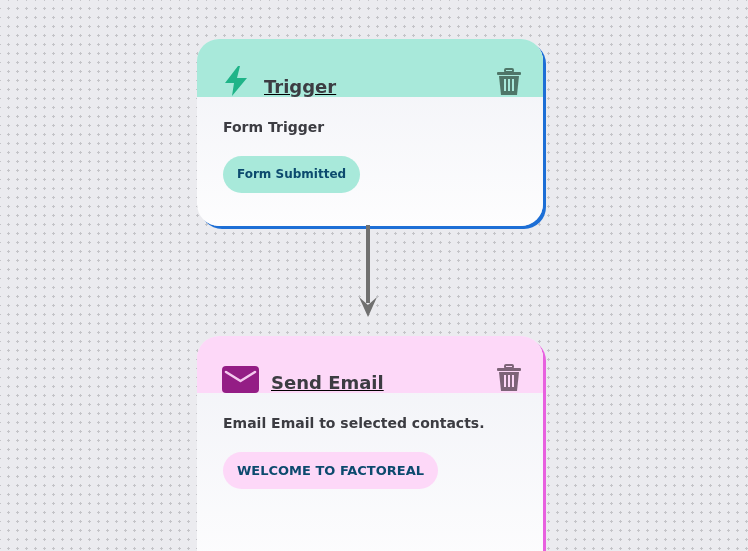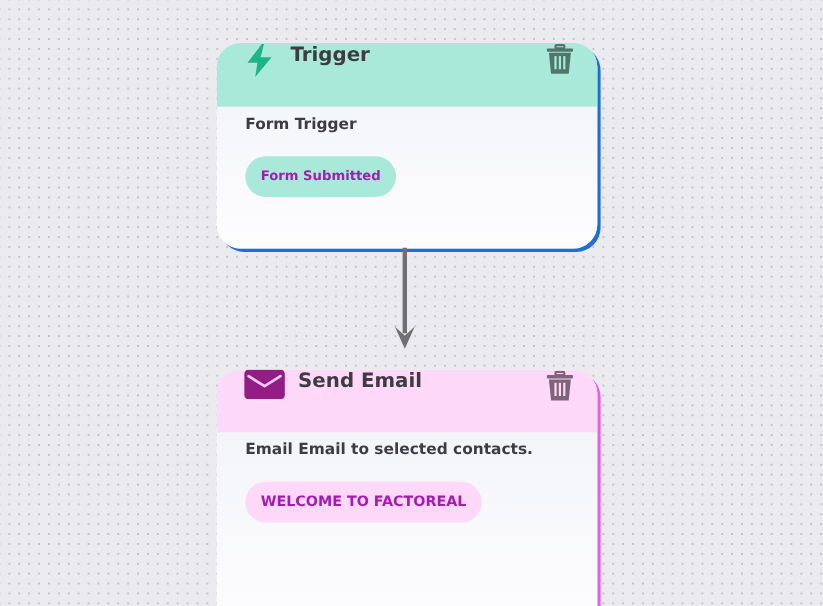--- a/index.html
+++ b/index.html
@@ -18,51 +18,52 @@
       width: 346px;
       border-radius: 22px;
       background: linear-gradient(to bottom, #f1f2f7 0%, #fdfdfe 100%);
       overflow: hidden;
     }
     .node-trigger { top: 39px; height: 187px; box-shadow: 3px 3px 0 0 #1d6fd6; }
     .node-email { top: 336px; height: 239px; box-shadow: 3px 3px 0 0 #e860df; }
     .node-header {
       height: 58px;
       display: flex;
-      align-items: flex-start;
+      align-items: flex-end;
       padding: 0 20px 0 25px;
+      text-decoration: underline;
     }
     .node-trigger .node-header { background: #a8e9da; }
     .node-email .node-header { background: #fdd8f8; height: 57px; }
     .node-icon { display: flex; align-items: center; justify-content: center; }
     .node-title {
       font-weight: bold;
       font-size: 18px;
       color: #3c3c42;
       margin-left: 14px;
       flex: 1;
     }
     .node-email .node-title { margin-left: 12px; }
     .trash-btn { width: 28px; height: 30px; cursor: pointer; display: flex; align-items: center; justify-content: center; }
-    .node-body { padding: 8px 26px 0 26px; }
+    .node-body { padding: 22px 26px 0 26px; }
     .node-desc {
       font-weight: bold;
       font-size: 14px;
       color: #3c3c42;
     }
     .pill {
       display: inline-block;
       margin-top: 21px;
       height: 37px;
       line-height: 37px;
       padding: 0 14px;
       border-radius: 19px;
       font-weight: bold;
       font-size: 12px;
-      color: #a21caf;
+      color: #0c4a6e;
       cursor: pointer;
     }
     .node-trigger .pill { background: #a8e9da; }
     .node-email .pill { background: #fdd8f8; font-size: 13px; }
     .edge {
       position: absolute;
       left: 357px;
       top: 225px;
       width: 22px;
       height: 93px;

